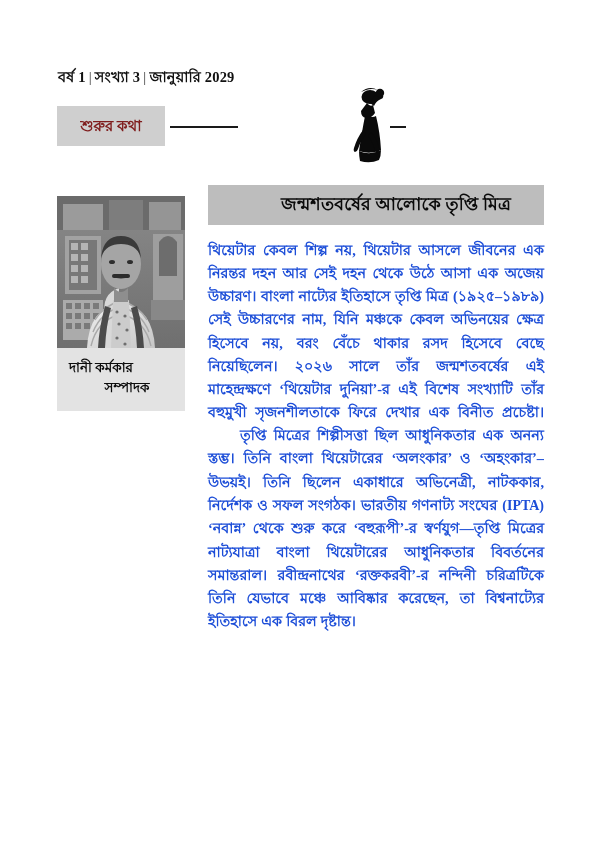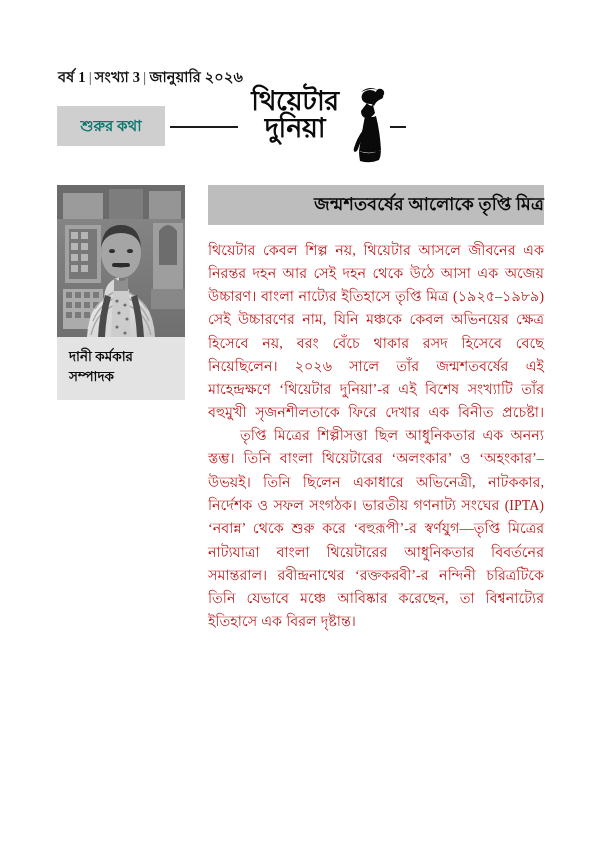--- a/index.html
+++ b/index.html
@@ -49,21 +49,21 @@
     width: 108px;
     height: 40px;
     background: #cfcfcf;
     display: flex;
     align-items: center;
     justify-content: center;
   }
   .kicker-box span {
     font-size: 15px;
     font-weight: 700;
-    color: #0f766e;
+    color: #7f1d1d;
   }
   .kicker-rule {
     position: absolute;
     left: 170px;
     top: 126px;
     width: 68px;
     height: 2px;
     background: #1a1a1a;
   }
 
@@ -110,21 +110,21 @@
     top: 126px;
     width: 16px;
     height: 2px;
     background: #1a1a1a;
   }
 
   
   .photo-col {
     position: absolute;
     left: 57px;
-    top: 185px;
+    top: 196px;
     width: 128px;
   }
   .photo {
     position: relative;
     width: 128px;
     height: 152px;
     overflow: hidden;
     background: #8d8d8d;
     filter: grayscale(100%);
   }
@@ -141,83 +141,81 @@
     font-weight: 700;
     color: #0d0d0d;
     line-height: 1.5;
   }
   .caption .cap-role {
     display: block;
     font-size: 13.5px;
     font-weight: 700;
     color: #0d0d0d;
     line-height: 1.5;
+    text-align: center;
   }
 
   
   .article {
     position: absolute;
     left: 208px;
     top: 185px;
     width: 336px;
   }
   .headline {
     background: #bdbdbd;
     height: 40px;
     display: flex;
     align-items: center;
-    justify-content: flex-end;
+    justify-content: center;
     margin-bottom: 14px;
     padding-left: 40px;
   }
   .headline span {
     font-size: 17.5px;
     font-weight: 700;
     color: #0a0a0a;
     letter-spacing: 0.2px;
   }
   .article p {
     margin: 0;
     font-size: 14.3px;
     line-height: 1.62;
     text-align: justify;
     text-align-last: justify;
-    color: #b91c1c;
+    color: #1d4ed8;
     word-spacing: 0.5px;
+    font-weight: bold;
   }
   .article p.indent {
     text-indent: 32px;
   }
   .article p.last {
     text-align-last: left;
   }
   .latin {
     font-family: "Liberation Serif", "DejaVu Serif", serif;
     font-size: 14px;
   }
 </style>
 </head>
 <body>
 
 <div class="page">
 
   <div class="issue-line">
-    <span>বর্ষ 1</span><span class="sep">|</span><span>সংখ্যা 3</span><span class="sep">|</span><span>জানুয়ারি ২০২৬</span>
+    <span>বর্ষ 1</span><span class="sep">|</span><span>সংখ্যা 3</span><span class="sep">|</span><span>জানুয়ারি 2029</span>
   </div>
 
   <div class="kicker-box">
     <span>শুরুর কথা</span>
   </div>
   <div class="kicker-rule"></div>
 
   <div class="masthead">
-    <div class="masthead-text">
-      <span class="m1">থিয়েটার</span>
-      <span class="m2">দুনিয়া</span>
-    </div>
     <div class="masthead-figure">
       <svg viewBox="0 0 46 84" width="46" height="84" aria-hidden="true">
         <g fill="#0a0a0a">
 
           <ellipse cx="30" cy="11" rx="8.5" ry="7"></ellipse>
           <path d="M21 6 q8 -7 17 -2 q-6 -2 -12 0 z"></path>
 
           <path d="M30 17 q3 -7 9 -10 q3 -1 4 2 q1 3 -2 4 q-5 2 -7 7 z"></path>
           <circle cx="40" cy="7" r="4.2"></circle>
 

